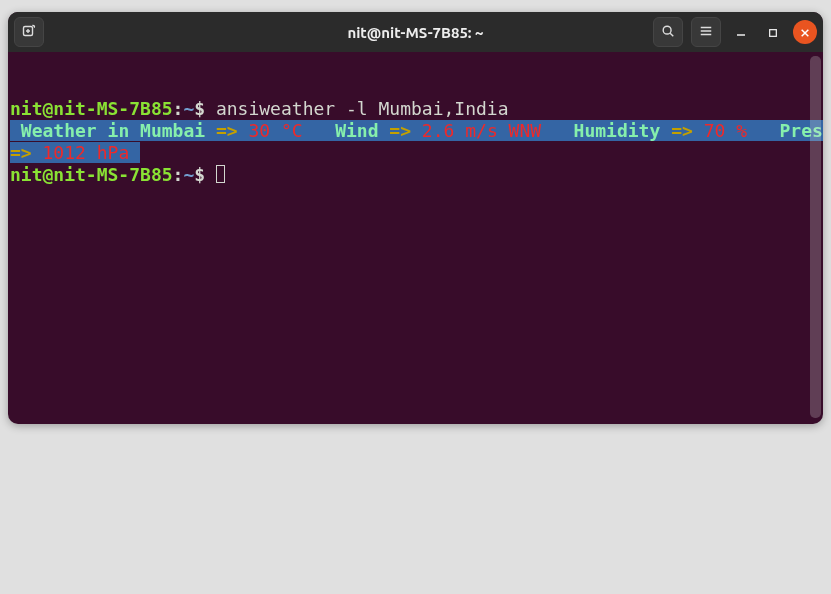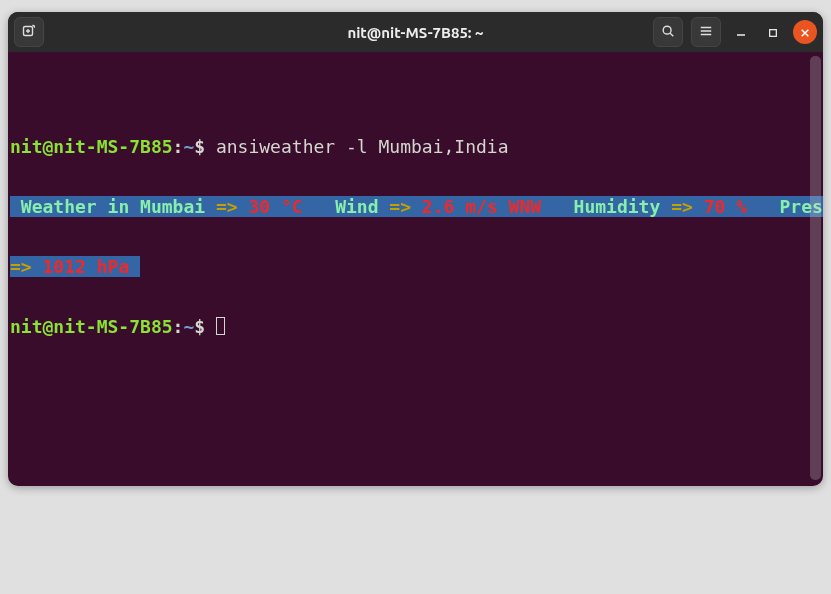--- a/index.html
+++ b/index.html
@@ -6,21 +6,21 @@
   body {
     background: #e0e0e0;
     width: 831px;
     height: 594px;
     overflow: hidden;
     font-family: "Ubuntu Mono", "DejaVu Sans Mono", monospace;
   }
   .window {
     position: absolute;
     left: 8px; top: 12px;
-    width: 815px; height: 474px;
+    width: 815px; height: 412px;
     background: #380c2a;
     border-radius: 10px;
     box-shadow: 0 2px 8px rgba(0,0,0,0.3);
     display: flex;
     flex-direction: column;
     overflow: hidden;
   }
   .titlebar {
     height: 40px;
     background: #2b2b2b;
@@ -67,31 +67,31 @@
 
   .terminal-body {
     flex: 1;
     padding: 2px 2px;
     font-size: 18px;
     line-height: 22px;
     font-family: "DejaVu Sans Mono", "Ubuntu Mono", monospace;
     white-space: pre;
     overflow: hidden;
   }
-  .line { display: block; margin-top: 38px; }
+  .line { display: block; }
   .seg { white-space: pre; }
   .user { color: #8ae234; font-weight: bold; }
   .colon { color: #d3d7cf; font-weight: bold; }
   .cwd { color: #729fcf; font-weight: bold; }
   .dollar { color: #d3d7cf; font-weight: bold; }
   .cmd { color: #d3d7cf; }
   .out-row { background: #3465a4; display: inline; }
   .w-label { color: #86efac; font-weight: bold; }
   .w-arrow { color: #c4a000; font-weight: bold; }
-  .w-val { color: #ef2929; font-weight: bold; }
+  .w-val { color: #ef2929; font-weight: normal; }
   .cursor {
     display: inline-block;
     width: 9px; height: 18px;
     border: 1px solid #d3d7cf;
     vertical-align: -2px;
   }
   .scrollbar-track {
     position: absolute;
     right: 2px;
     top: 44px;

